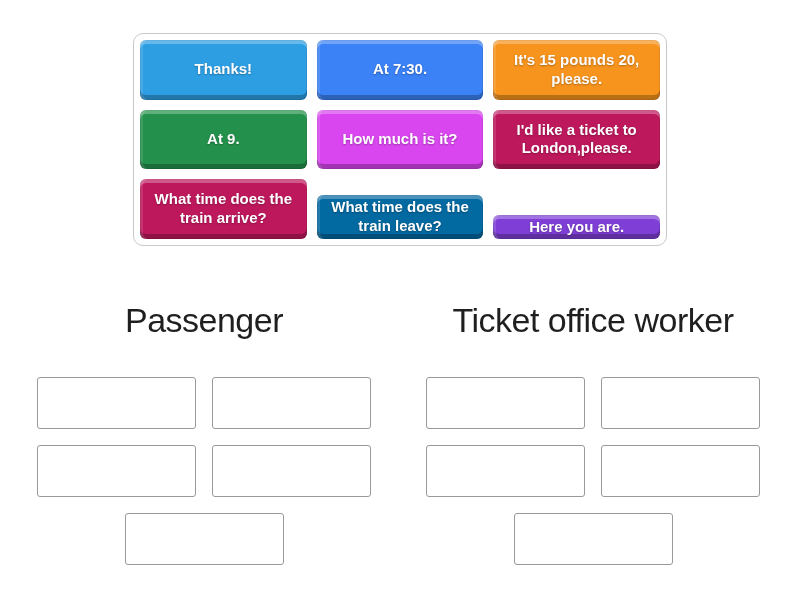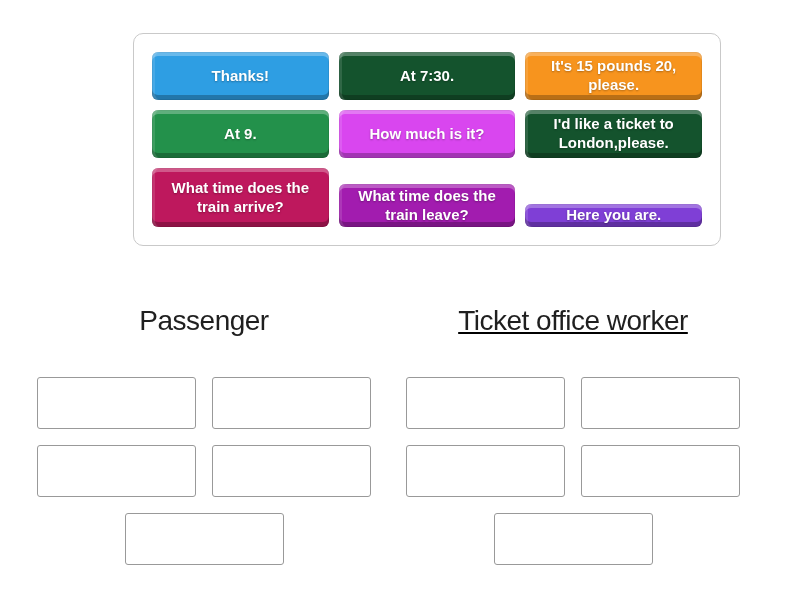--- a/index.html
+++ b/index.html
@@ -13,27 +13,27 @@
     width: 800px;
     height: 600px;
     background: #ffffff;
     overflow: hidden;
   }
   
   .board {
     position: absolute;
     left: 133px;
     top: 33px;
-    width: 588px;
+    width: 534px;
     height: 213px;
     box-sizing: border-box;
     border: 1px solid #c9c9c9;
     border-radius: 10px;
     background: #ffffff;
-    padding: 18px;
+    padding: 6px;
     display: grid;
     grid-template-columns: repeat(3, 1fr);
     grid-auto-rows: 1fr;
     gap: 10px;
   }
   .tile {
     border-radius: 6px;
     display: flex;
     align-items: center;
     justify-content: center;
@@ -52,25 +52,25 @@
     text-shadow: 0 1px 2px rgba(0,0,0,0.3);
     user-select: none;
   }
   
   .group {
     position: absolute;
     top: 293px;
     width: 334px;
   }
   .group-left  { left: 37px; }
-  .group-right { left: 406px; text-decoration: underline; }
+  .group-right { left: 426px; }
   .group-title {
     text-align: center;
     white-space: nowrap;
-    font-size: 28px;
+    font-size: 34px;
     font-weight: 300;
     letter-spacing: -0.5px;
     color: #1f1f1f;
     line-height: 55px;
     margin-bottom: 29px;
   }
   .slots {
     display: flex;
     flex-wrap: wrap;
     justify-content: center;
@@ -87,39 +87,39 @@
 </style>
 </head>
 <body>
 
 <div class="stage">
 
   <div class="board">
       <div class="tile" style="background: rgb(46, 158, 227);">
         <span>Thanks!</span>
       </div>
-      <div class="tile" style="background: #14532d; align-items: center;">
+      <div class="tile" style="background: #3b82f6; align-items: center;">
         <span>At 7:30.</span>
       </div>
       <div class="tile" style="background: rgb(247, 148, 30);">
         <span>It's 15 pounds 20, please.</span>
       </div>
       <div class="tile" style="background: rgb(35, 145, 75);">
         <span>At 9.</span>
       </div>
       <div class="tile" style="background: #d946ef;">
         <span>How much is it?</span>
       </div>
-      <div class="tile" style="background: #14532d;">
+      <div class="tile" style="background: #be185d;">
         <span>I'd like a ticket to London,please.</span>
       </div>
       <div class="tile" style="background: #be185d;">
         <span>What time does the train arrive?</span>
       </div>
-      <div class="tile" style="background: #a21caf; margin-top: 16px;">
+      <div class="tile" style="background: #0369a1; margin-top: 16px;">
         <span>What time does the train leave?</span>
       </div>
       <div class="tile" style="background: rgb(127, 63, 214); margin-top: 36px;">
         <span>Here you are.</span>
       </div>
     </div>
 
   <div class="group group-left">
     <div class="group-title">Passenger</div>
     <div class="slots">

